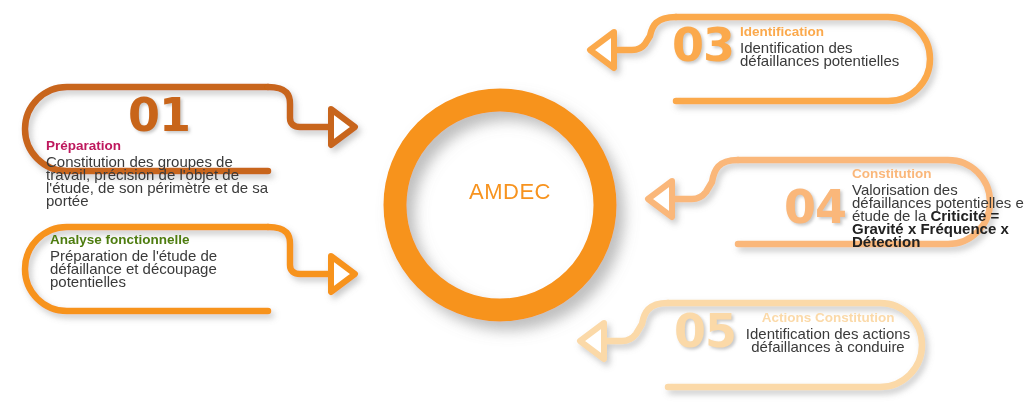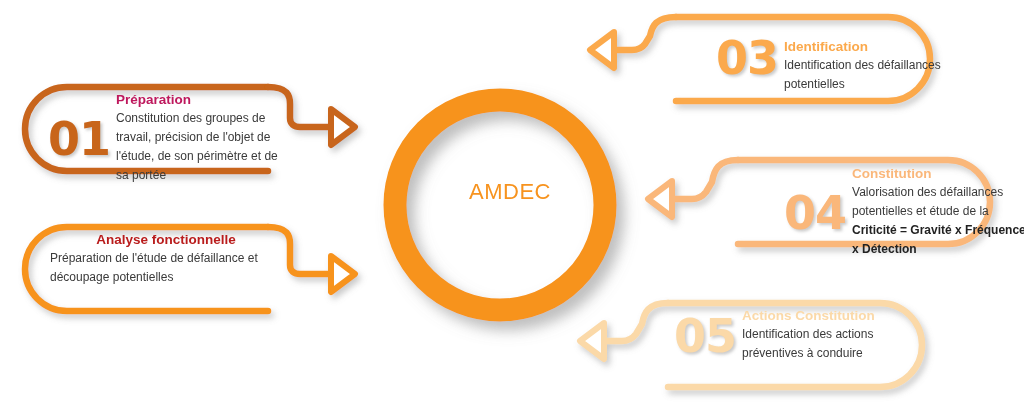--- a/index.html
+++ b/index.html
@@ -44,32 +44,32 @@
     flex: 1 1 auto;
     margin-left: 6px;
   }
   .step-title {
     font-size: 13.5px;
     font-weight: bold;
     line-height: 16px;
     margin-bottom: 1px;
   }
   .step-desc {
-    font-size: 12px;
-    line-height: 19px;
+    font-size: 15px;
+    line-height: 13px;
     color: #3a3a3a;
   }
   .step-desc b { font-weight: bold; color: #222; }
 
   
-  #step-01 { left: 48px;  top: 92px;  width: 238px; }
+  #step-01 { left: 40px;  top: 92px;  width: 238px; flex-direction: column; }
   #step-02 { left: 44px;  top: 232px; width: 238px; }
-  #step-03 { left: 716px; top: 22px;  width: 240px; }
+  #step-03 { left: 672px; top: 22px;  width: 240px; }
   #step-04 { left: 784px; top: 166px; width: 245px; }
-  #step-05 { left: 674px; top: 308px; width: 240px; }
+  #step-05 { left: 674px; top: 308px; width: 240px; text-align: center; }
 
   
   #amdec-label {
     position: absolute;
     left: 400px;
     top: 172px;
     width: 220px;
     text-align: center;
     font-size: 22px;
     line-height: 40px;
@@ -139,42 +139,42 @@
   <div class="step" id="step-01">
     <div class="step-num" style="color:#C8651A; filter:drop-shadow(2px 2px 1.5px rgba(150,150,150,0.5));">01</div>
     <div class="step-text">
       <div class="step-title" style="color:#be185d;">Préparation</div>
       <div class="step-desc">Constitution des groupes de travail, précision de l'objet de l'étude, de son périmètre et de sa portée</div>
     </div>
   </div>
 
   <div class="step" id="step-02">
     <div class="step-text">
-      <div class="step-title" style="color:#b91c1c;text-align:center;">Analyse fonctionnelle</div>
+      <div class="step-title" style="color:#4d7c0f;">Analyse fonctionnelle</div>
       <div class="step-desc">Préparation de l'étude de défaillance et découpage potentielles</div>
     </div>
   </div>
 
   <div class="step" id="step-03">
     <div class="step-num" style="color:#FBA94C; filter:drop-shadow(2px 2px 1.5px rgba(150,150,150,0.5));">03</div>
     <div class="step-text">
-      <div class="step-title" style="color:#FBA94C;margin-top:17px;">Identification</div>
+      <div class="step-title" style="color:#FBA94C;">Identification</div>
       <div class="step-desc">Identification des défaillances potentielles</div>
     </div>
   </div>
 
   <div class="step" id="step-04">
     <div class="step-num" style="color:#FAB77A; filter:drop-shadow(2px 2px 1.5px rgba(150,150,150,0.5));">04</div>
     <div class="step-text">
       <div class="step-title" style="color:#FAB77A;">Constitution</div>
       <div class="step-desc">Valorisation des défaillances potentielles et étude de la <b>Criticité = Gravité x Fréquence x Détection</b></div>
     </div>
   </div>
 
   <div class="step" id="step-05">
     <div class="step-num" style="color:#FBD9A8; filter:drop-shadow(2px 2px 1.5px rgba(150,150,150,0.5));">05</div>
     <div class="step-text">
       <div class="step-title" style="color:#FBD9A8;">Actions Constitution</div>
-      <div class="step-desc">Identification des actions préventives à conduire</div>
+      <div class="step-desc">Identification des actions défaillances à conduire</div>
     </div>
   </div>
 
 </div>
 
 </body></html>

